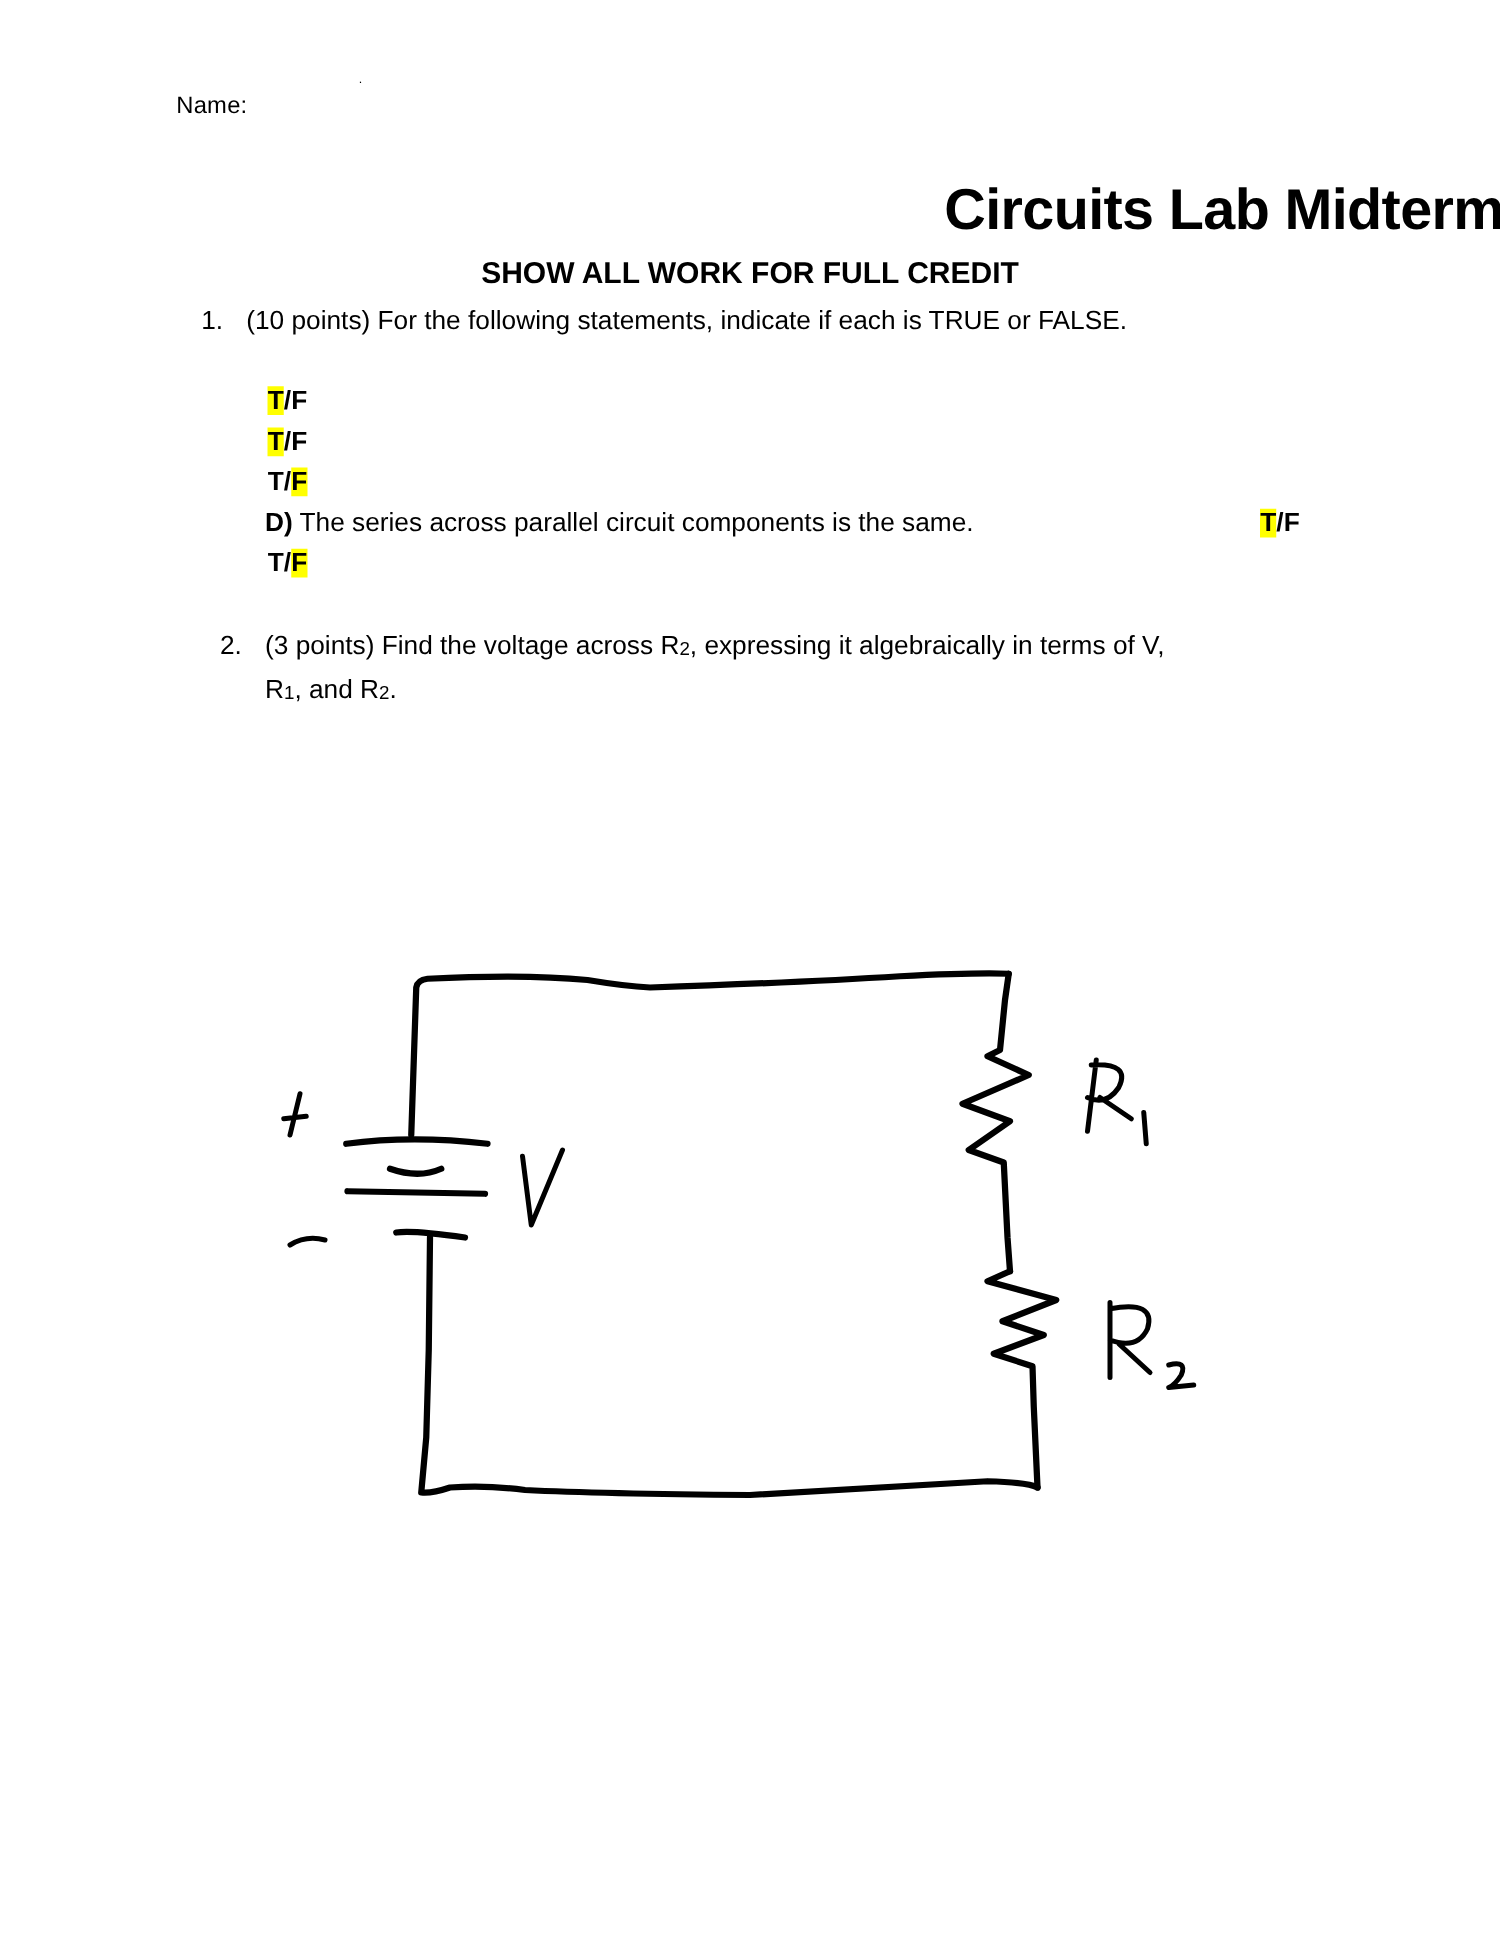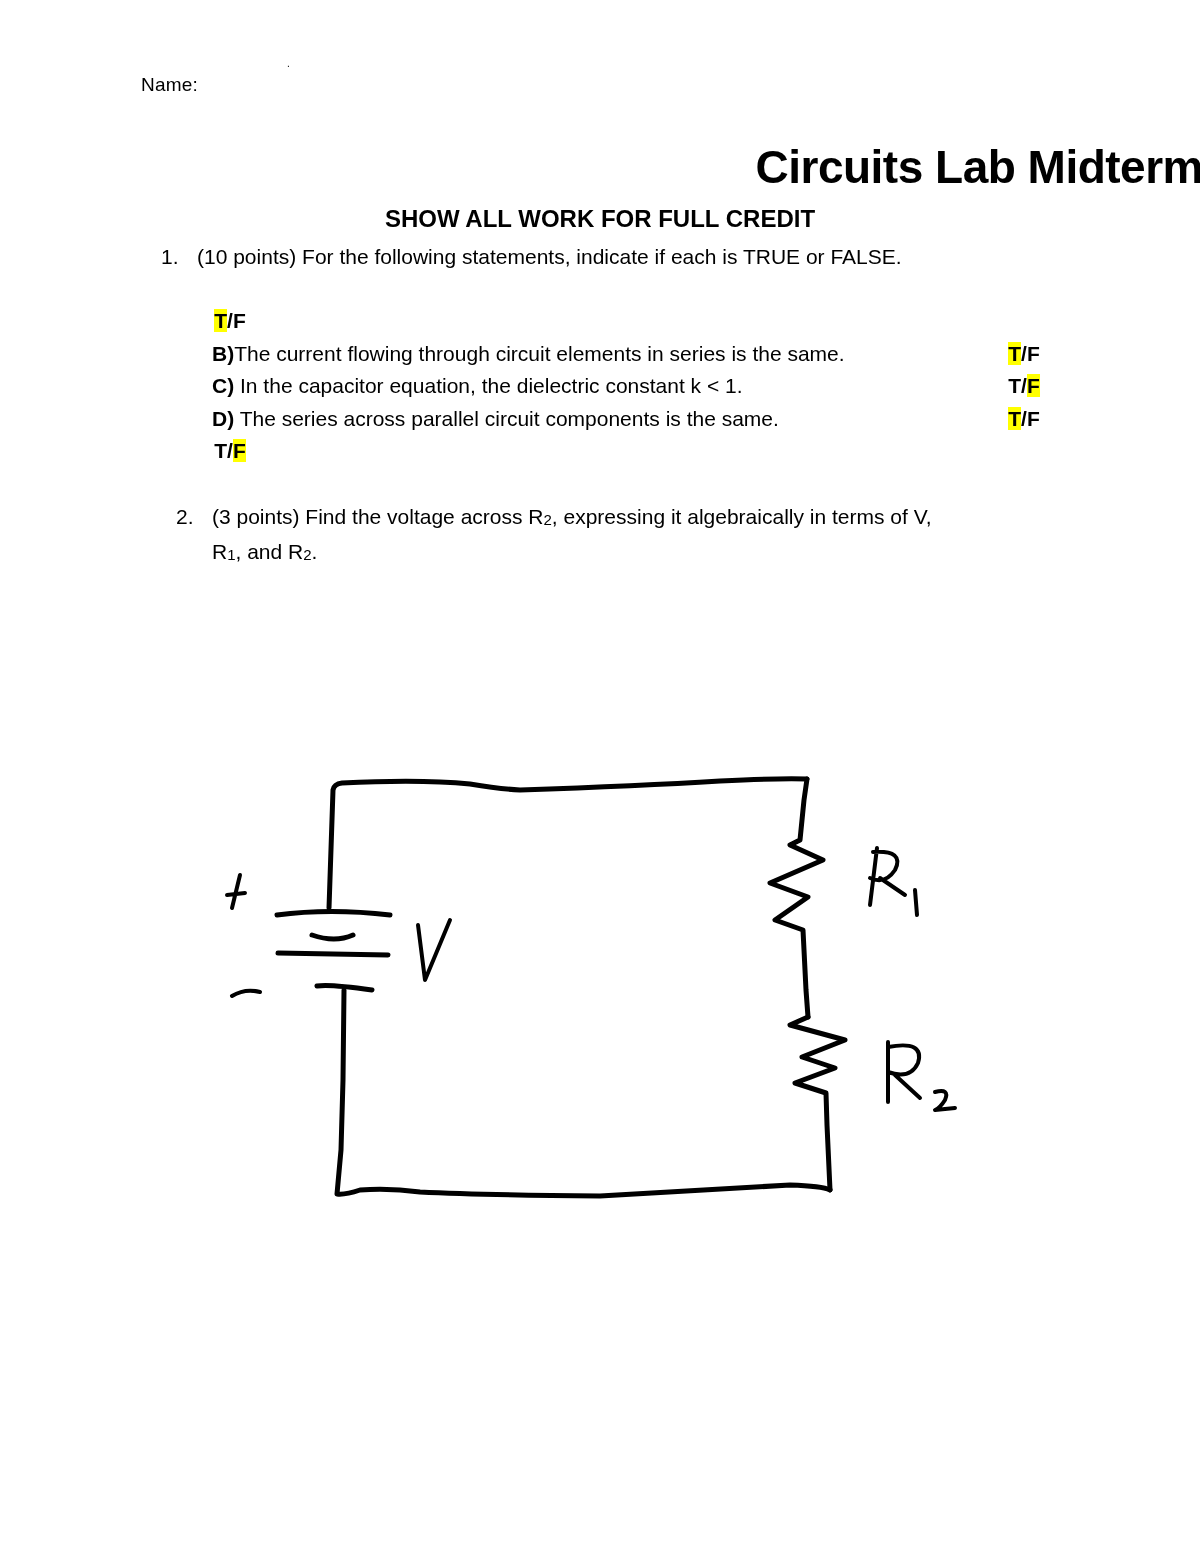--- a/index.html
+++ b/index.html
@@ -45,25 +45,23 @@
 
 <div class="abs q q1">
   <span class="q-num">1.</span><span>(10 points) For the following statements, indicate if each is TRUE or FALSE.</span>
 </div>
 
 <div class="abs stmt-list">
   <div class="stmt">
     <span class="tf"><span class="hl">T</span><span>/</span><span>F</span></span>
   </div>
   <div class="stmt">
-    <span><span class="letter">B)</span><span>The current flowing through circuit elements in series is the same.</span></span>
     <span class="tf"><span class="hl">T</span><span>/</span><span>F</span></span>
   </div>
   <div class="stmt">
-    <span><span class="letter">C)</span> <span>In the capacitor equation, the dielectric constant k &lt; 1.</span></span>
     <span class="tf"><span>T</span><span>/</span><span class="hl">F</span></span>
   </div>
   <div class="stmt">
     <span><span class="letter">D)</span> <span>The series across parallel circuit components is the same.</span></span>
     <span class="tf"><span class="hl">T</span><span>/</span><span>F</span></span>
   </div>
   <div class="stmt">
     <span class="tf"><span>T</span><span>/</span><span class="hl">F</span></span>
   </div>
 </div>

